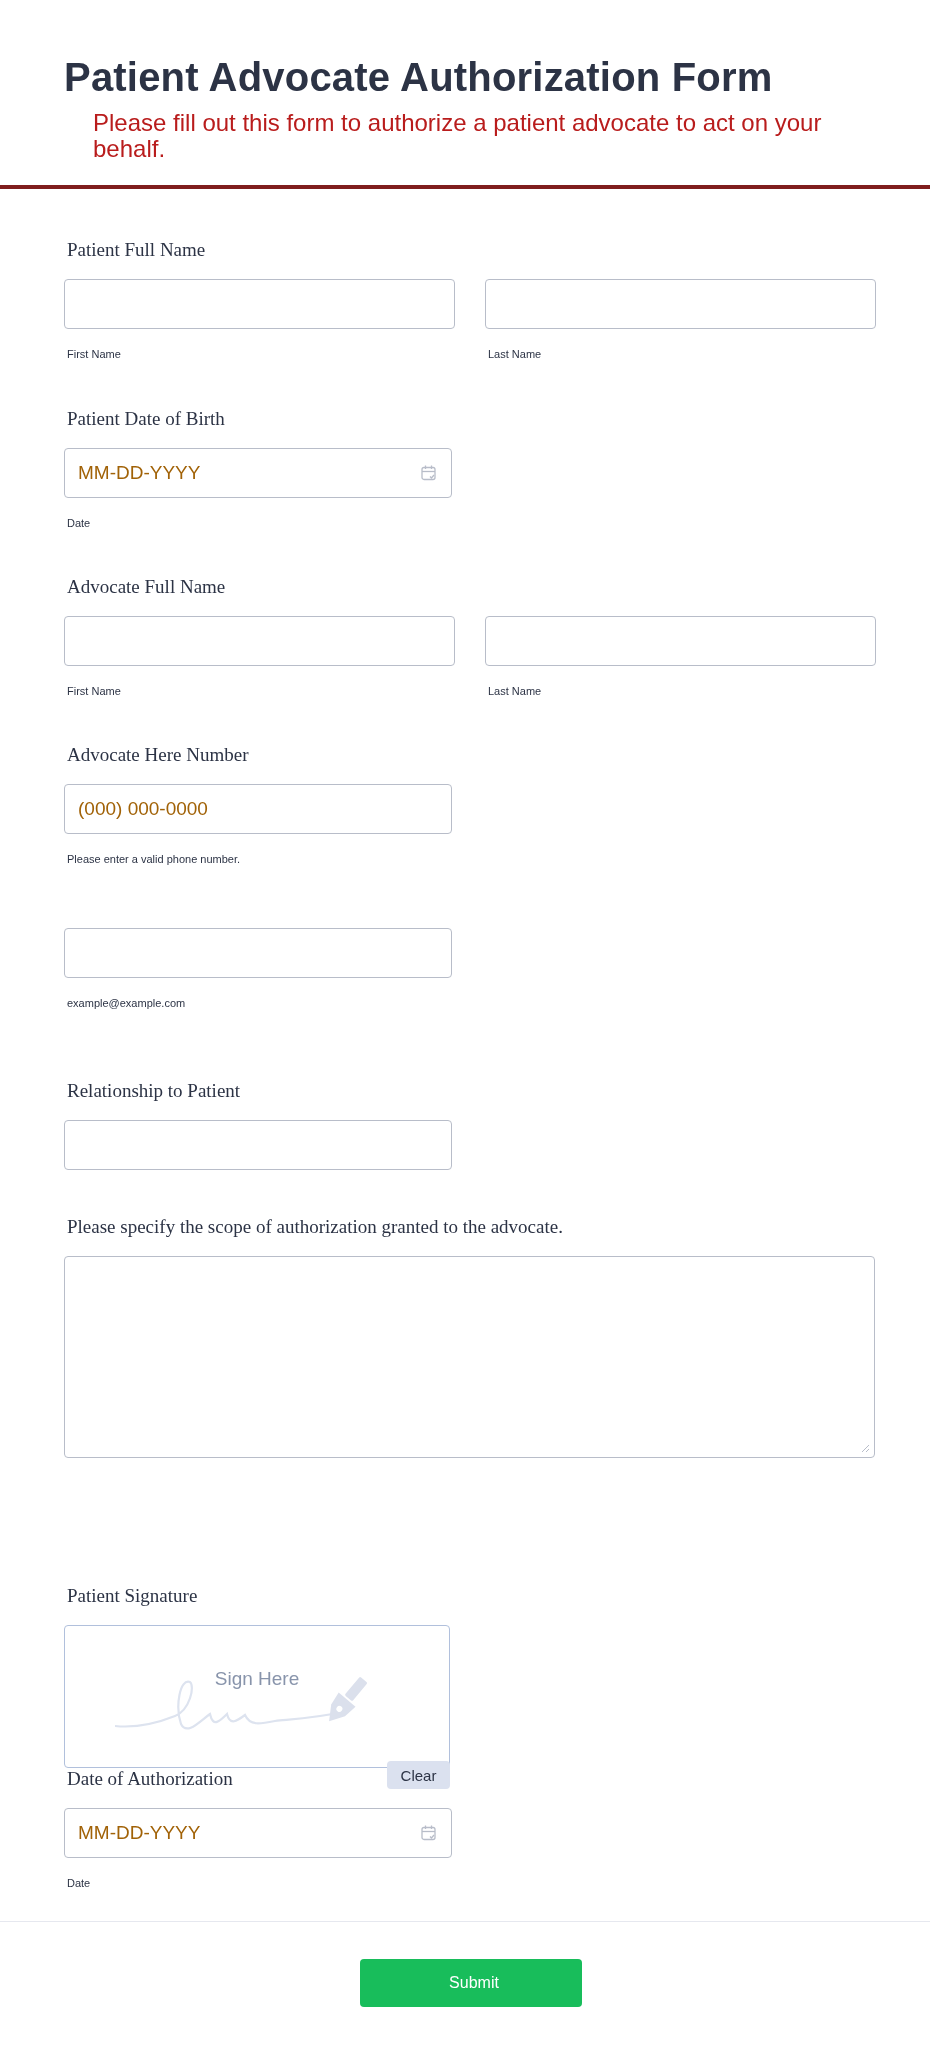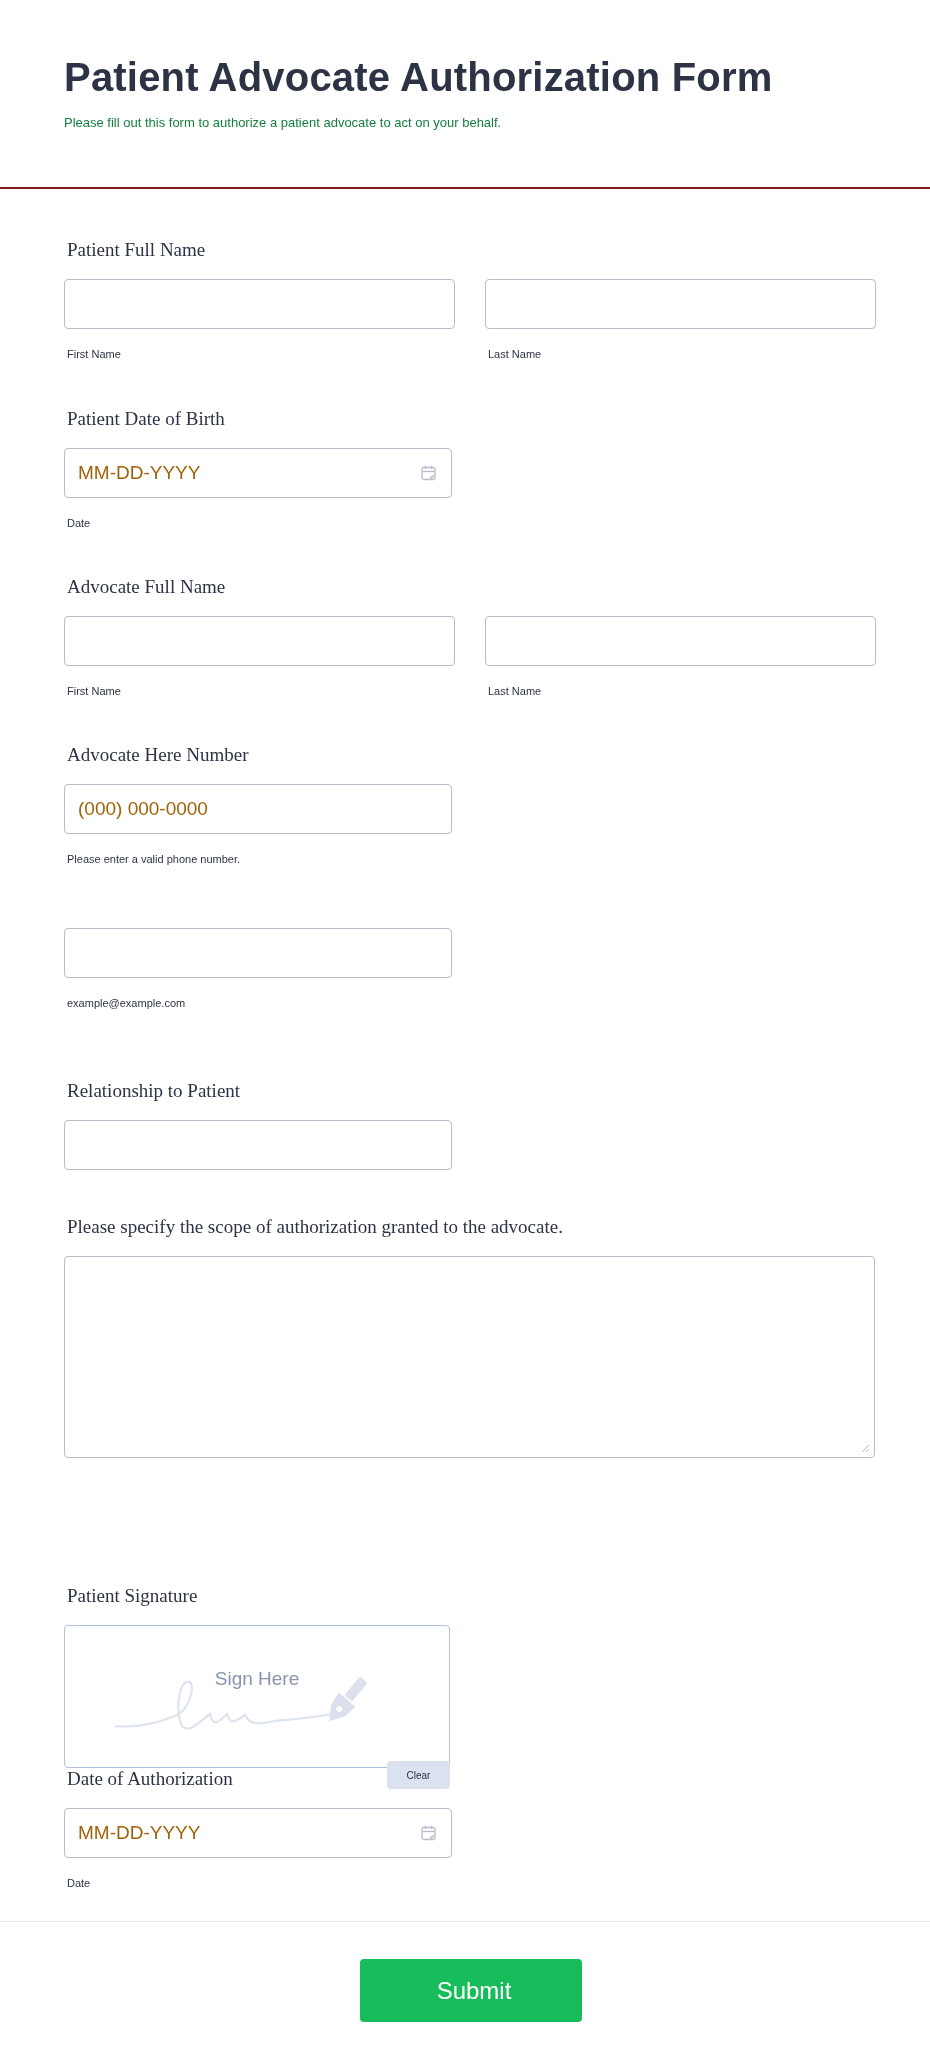--- a/index.html
+++ b/index.html
@@ -1,45 +1,45 @@
 <!DOCTYPE html>
 <html><head>
 <meta charset="utf-8">
 <style>
   * { box-sizing: border-box; margin: 0; padding: 0; }
   html, body { width: 930px; background: #ffffff; }
   body { font-family: "Liberation Sans", "DejaVu Sans", sans-serif; color: #2c3345; }
   .page { width: 930px; height: 2068px; position: relative; background: #fff; }
 
-  .header { padding: 52px 64px 0 64px; height: 189px; border-bottom: 2px solid #7f1d1d; }
+  .header { padding: 52px 64px 0 64px; height: 189px; border-bottom: 4px solid #7f1d1d; }
   .title { font-size: 40px; font-weight: bold; color: #2c3345; line-height: 50px; letter-spacing: 0.2px; }
-  .subtitle { font-size: 13px; color: #15803d; margin-top: 8px; line-height: 26px; }
+  .subtitle { font-size: 24px; color: #b91c1c; margin-top: 8px; line-height: 26px; margin-left: 29px; }
   .field { position: absolute; left: 64px; }
   .label { font-size: 19px; color: #2c3345; padding-left: 3px; line-height: 24px; font-family: Liberation Serif, serif; }
   .row { display: flex; gap: 30px; margin-top: 17px; }
   .input {
     width: 391px; height: 50px; border: 1px solid #b8bdc9; border-radius: 4px; background: #fff;
     font-size: 19px; color: #a16207; padding: 0 13px; display: flex; align-items: center; justify-content: space-between;
   }
   .input.narrow { width: 388px; }
   .sublabel { font-size: 11px; color: #2c3345; margin-top: 16px; padding-left: 3px; line-height: 18px; }
   .col { display: flex; flex-direction: column; }
   .textarea { width: 811px; height: 202px; border: 1px solid #b8bdc9; border-radius: 4px; margin-top: 17px; position: relative; }
   .resize { position: absolute; right: 4px; bottom: 4px; width: 10px; height: 10px; }
   .sig { width: 386px; height: 143px; border: 1px solid #b1c0dc; border-radius: 4px; margin-top: 17px; position: relative; }
   .sig-text { position: absolute; left: 0; right: 0; top: 42px; text-align: center; font-size: 19px; color: #8894ab; }
   .sig svg { position: absolute; left: 50px; top: 40px; }
   .clear-btn {
     position: absolute; left: 323px; top: 177px; width: 63px; height: 28px; border-radius: 4px;
-    background: #dbe1ef; color: #2c3345; font-size: 10px; display: flex; align-items: center; justify-content: center;
+    background: #dbe1ef; color: #2c3345; font-size: 15px; display: flex; align-items: center; justify-content: center;
   }
   .footer-line { position: absolute; left: 0; top: 1921px; width: 930px; border-top: 1px solid #e6e8ef; }
   .submit {
-    position: absolute; left: 360px; top: 1959px; width: 222px; height: 63px; border-radius: 4px;
-    background: #18bd5b; color: #fff; font-size: 24px; display: flex; align-items: center; justify-content: center; padding-left: 6px;
+    position: absolute; left: 360px; top: 1959px; width: 222px; height: 48px; border-radius: 4px;
+    background: #18bd5b; color: #fff; font-size: 16px; display: flex; align-items: center; justify-content: center; padding-left: 6px;
   }
   .cal { width: 18px; height: 18px; }
 </style>
 </head>
 <body>
 
 <div class="page">
   <div class="header">
     <h1 class="title">Patient Advocate Authorization Form</h1>
     <p class="subtitle">Please fill out this form to authorize a patient advocate to act on your behalf.</p>

